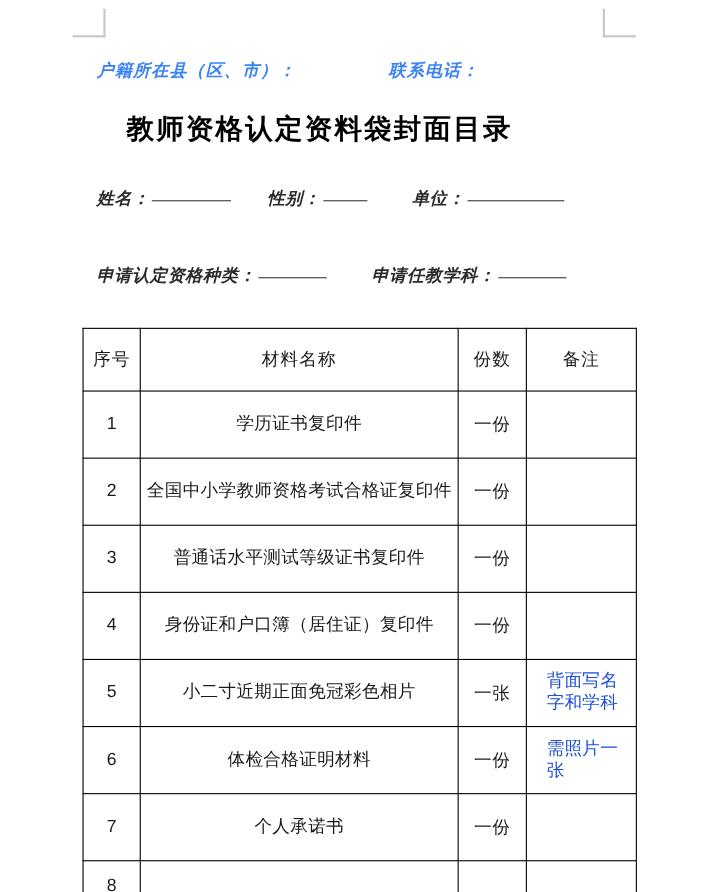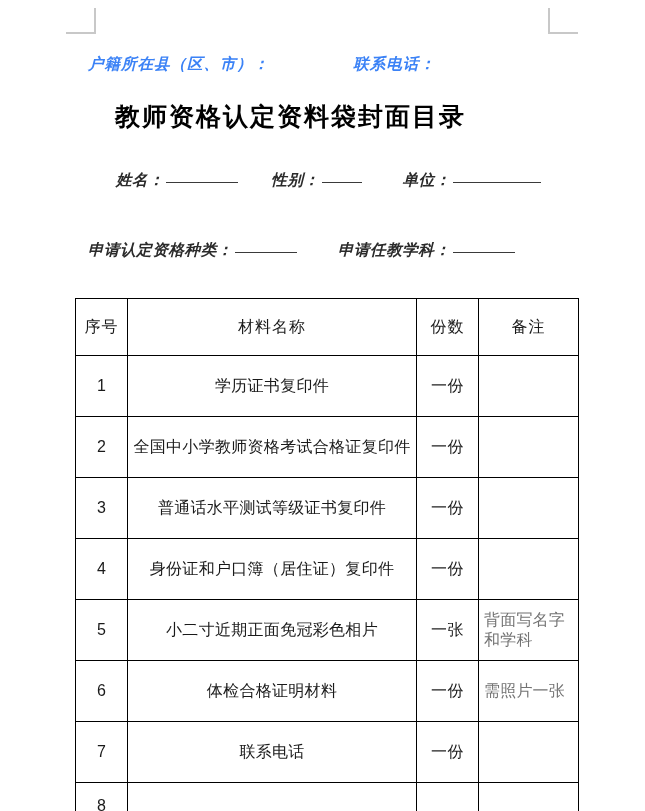--- a/index.html
+++ b/index.html
@@ -84,21 +84,21 @@
   .form-row {
     position: absolute;
     left: 88px;
     font-size: 15.5px;
     font-style: italic;
     font-weight: 600;
     letter-spacing: 0.6px;
     white-space: nowrap;
     color: #2b2b2b;
   }
-  .form-row.row-1 { top: 170px; margin-left: 28px; }
+  .form-row.row-1 { top: 170px; }
   .form-row.row-2 { top: 240px; text-align: center; }
 
   .field-label { display: inline-block; }
   .blank {
     display: inline-block;
     border-bottom: 1.6px solid #3a3a3a;
     vertical-align: 2px;
     margin: 0 2px;
   }
   .blank.w-name  { width: 72px; }
@@ -152,24 +152,24 @@
   }
   td.cell-count {
     font-size: 16px;
     letter-spacing: 0.5px;
   }
   td.cell-remark {
     font-size: 9.5px;
     line-height: 1.25;
     letter-spacing: 0.2px;
     font-weight: 600;
-    padding-left: 5px;
+    padding-left: 18px;
     padding-right: 3px;
     text-align: left;
-    color: #737373;
+    color: #1d4ed8;
   }
   td.cell-remark.centered { text-align: left; }
   tr.row-last td { height: 42px; }
 </style>
 </head>
 <body>
 
 <div class="page">
 
   <div class="crop-mark top-left"></div>
@@ -244,21 +244,21 @@
           <td class="cell-remark">背面写名字和学科</td>
         </tr>
         <tr>
           <td class="cell-no">6</td>
           <td class="cell-name">体检合格证明材料</td>
           <td class="cell-count">一份</td>
           <td class="cell-remark centered">需照片一张</td>
         </tr>
         <tr>
           <td class="cell-no">7</td>
-          <td class="cell-name">联系电话</td>
+          <td class="cell-name">个人承诺书</td>
           <td class="cell-count">一份</td>
           <td class="cell-remark centered"></td>
         </tr>
         <tr class="row-last">
           <td class="cell-no">8</td>
           <td class="cell-name"></td>
           <td class="cell-count"></td>
           <td class="cell-remark centered"></td>
         </tr>
       </tbody>

